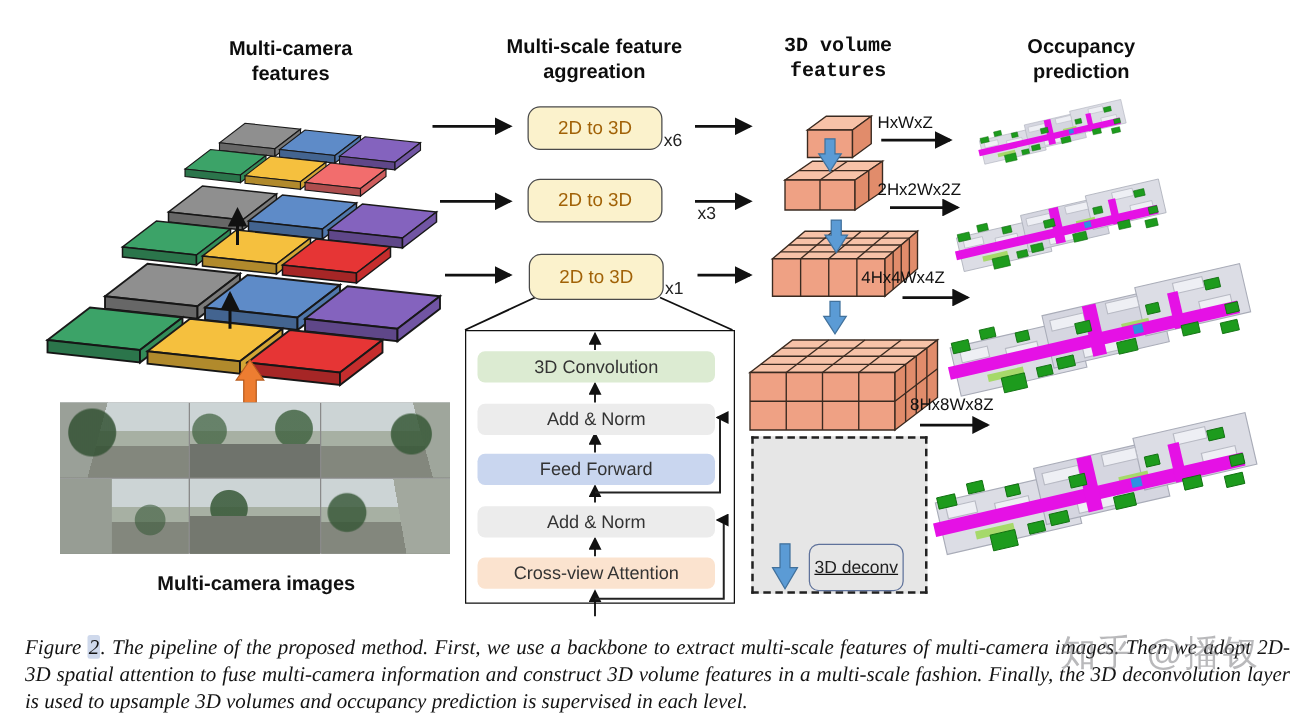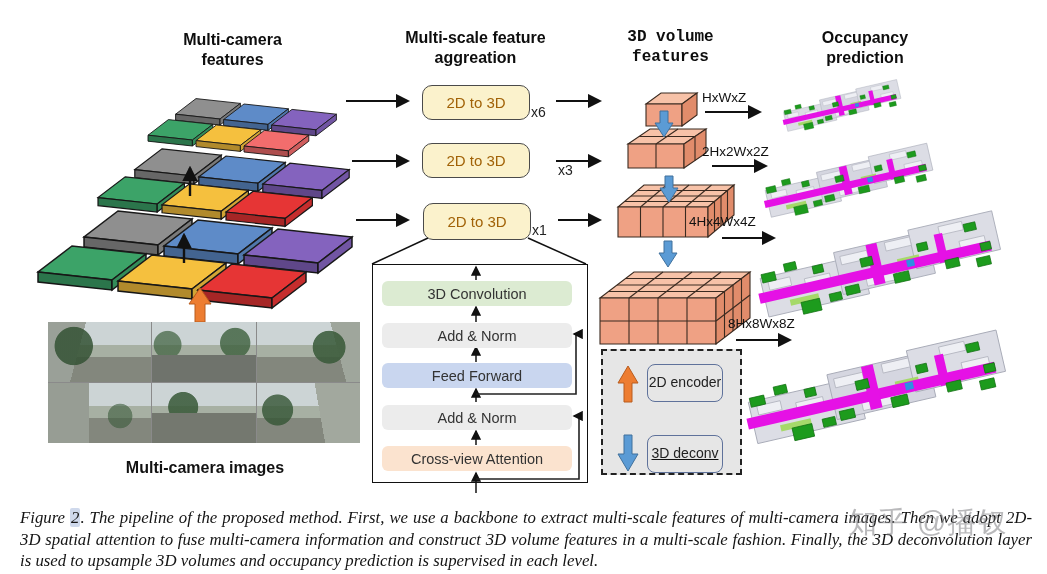--- a/index.html
+++ b/index.html
@@ -250,26 +250,20 @@
     <div class="layer l-an2">Add &amp; Norm</div>
     <div class="layer l-cva">Cross-view Attention</div>
   </div>
 
   <div class="sizelabel" style="left:702px;top:90px;">HxWxZ</div>
   <div class="sizelabel" style="left:702px;top:144px;">2Hx2Wx2Z</div>
   <div class="sizelabel" style="left:689px;top:214px;">4Hx4Wx4Z</div>
   <div class="sizelabel" style="left:728px;top:316px;">8Hx8Wx8Z</div>
 
   <div class="legend">
-    <div class="legrow r1">
-      <svg width="22" height="42">
-        <path transform="translate(11,40)" d="M-4,0 V-19 H-10 L0,-36 L10,-19 H4 V0 Z" fill="#ED7D31" stroke="#B85C1E"></path>
-      </svg>
-      <div class="legbox">2D encoder</div>
-    </div>
     <div class="legrow r2">
       <svg width="22" height="42">
         <path transform="translate(11,2)" d="M-4,0 V19 H-10 L0,36 L10,19 H4 V0 Z" fill="#5B9BD5" stroke="#41719C"></path>
       </svg>
       <div class="legbox">3D deconv</div>
     </div>
   </div>
 
   <div class="camgrid">
     <div class="cam"></div>

